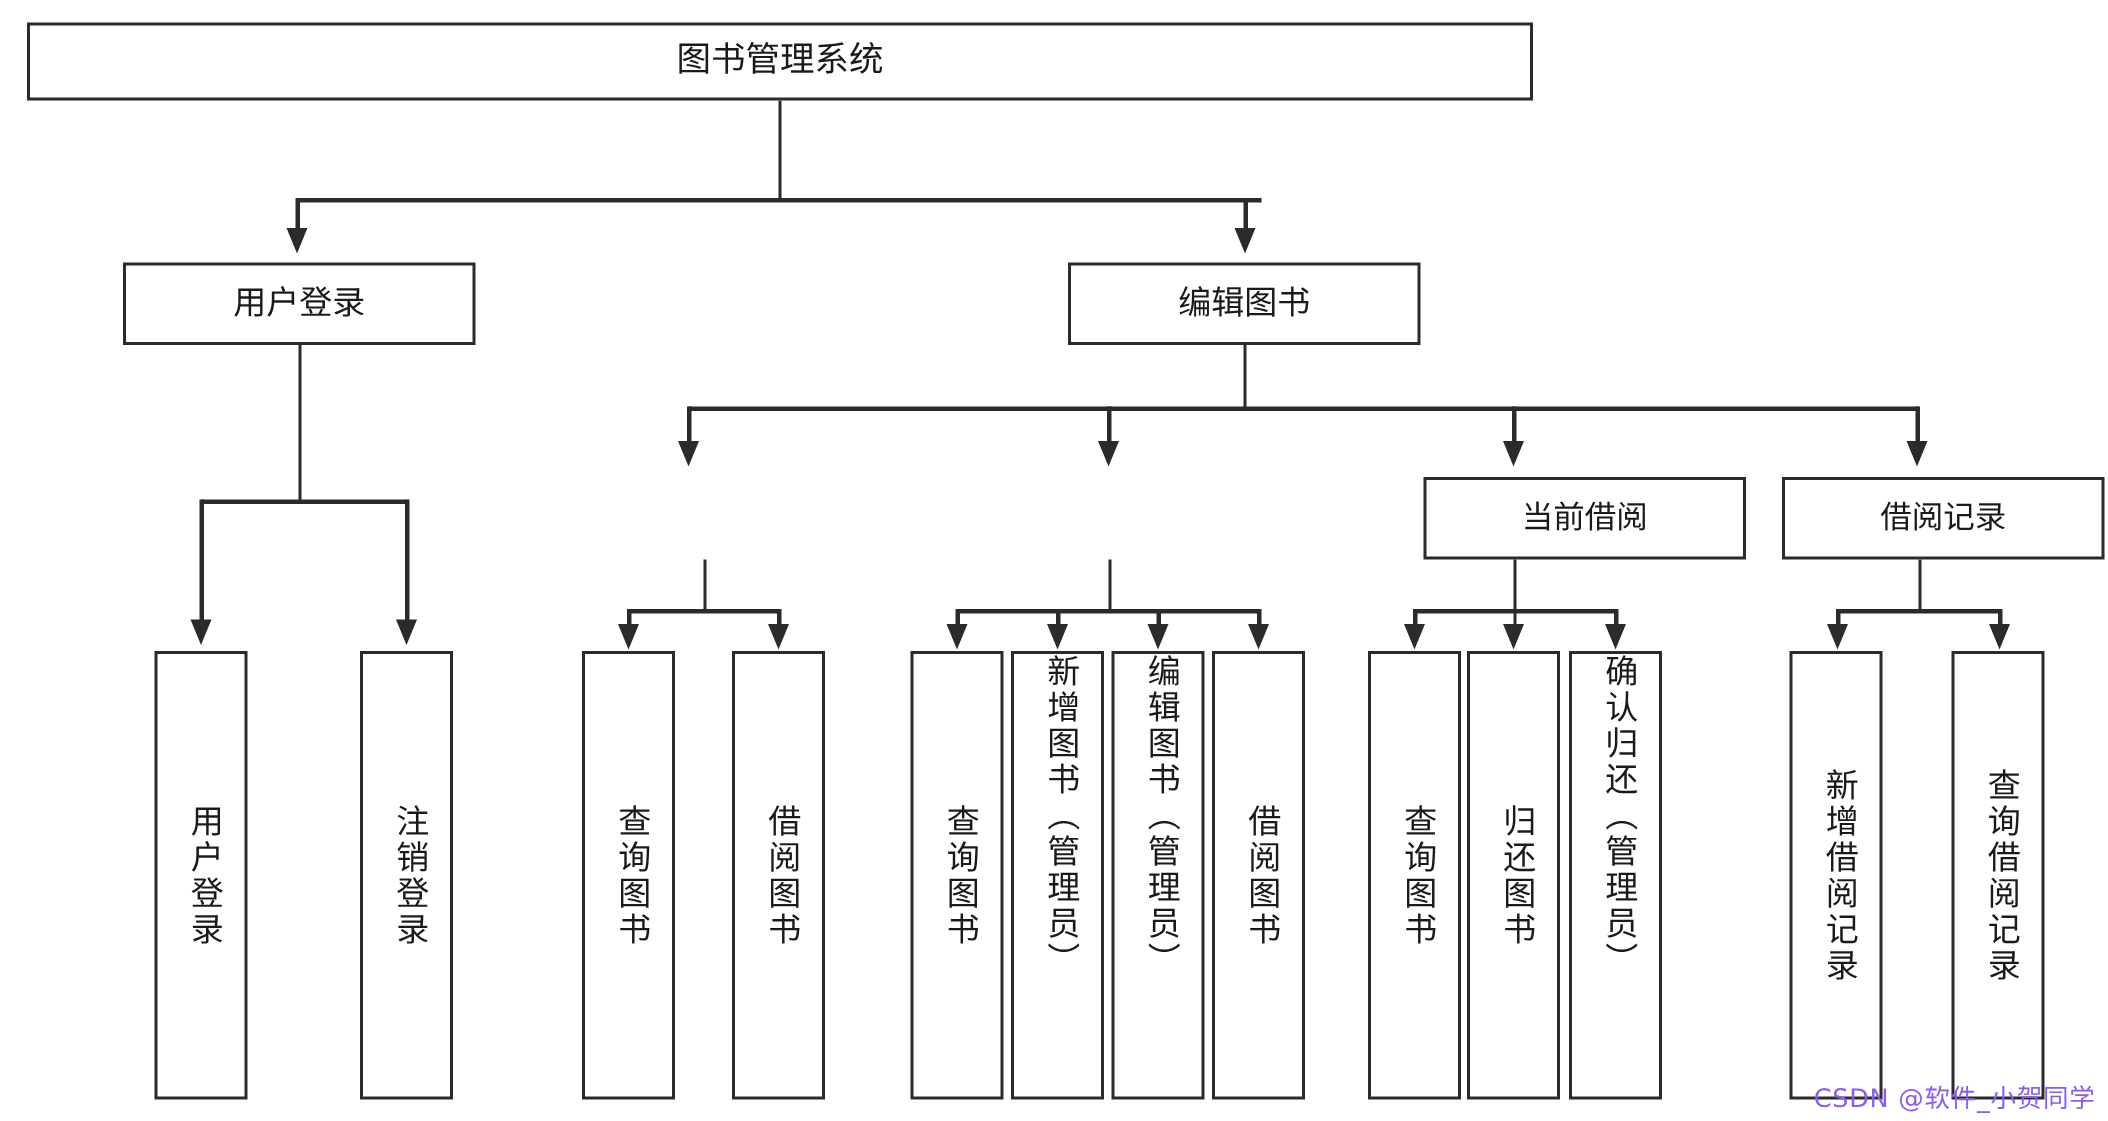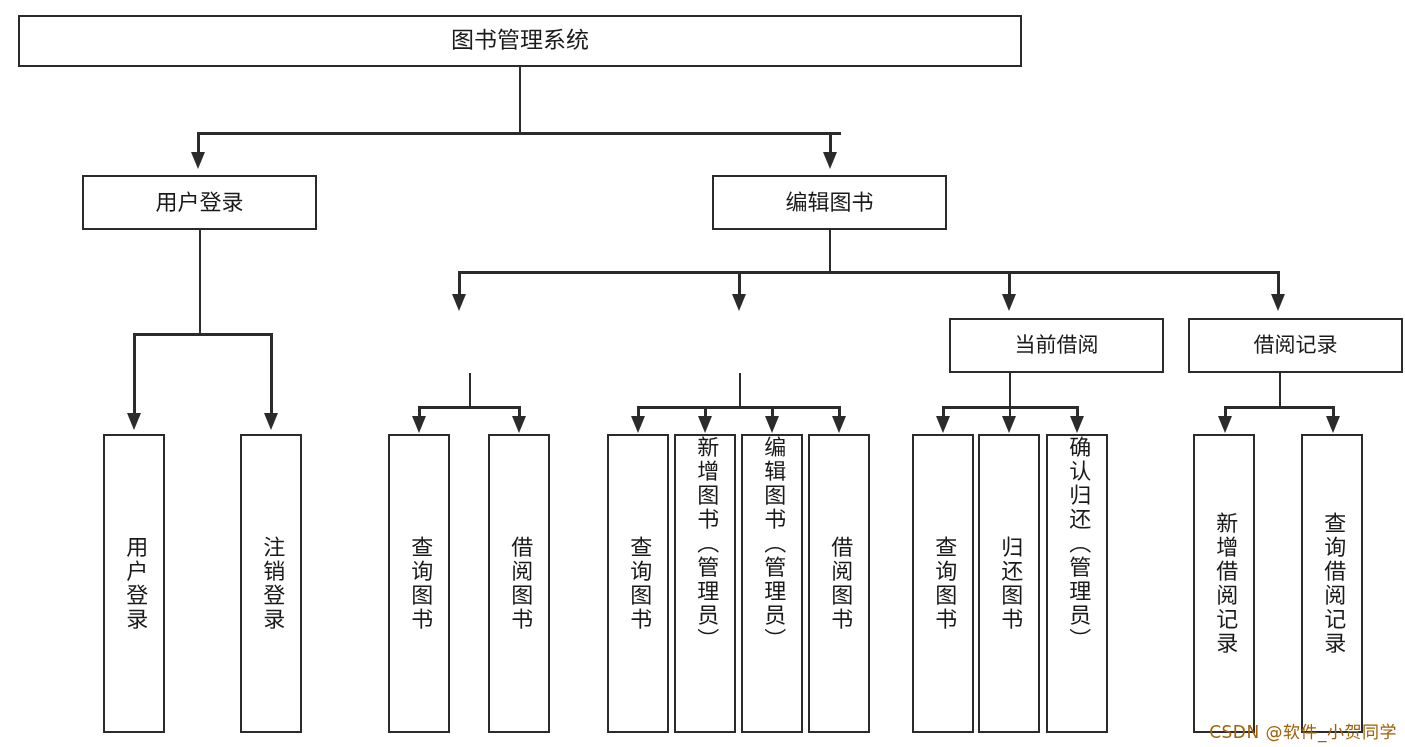--- a/index.html
+++ b/index.html
@@ -75,21 +75,21 @@
     border-right: 7.5px solid transparent;
     border-top: 17px solid #2b2b2b;
   }
 
   
   #watermark {
     position: absolute;
     right: 8px;
     bottom: 4px;
     font-size: 17px;
-    color: #a16207;
+    color: #8b5cf6;
     white-space: nowrap;
     letter-spacing: 0.5px;
   }
 </style>
 </head>
 <body>
 
 <div id="canvas">
 
   <div class="node root" style="left:18px; top:15px; width:1004px; height:52px;">

